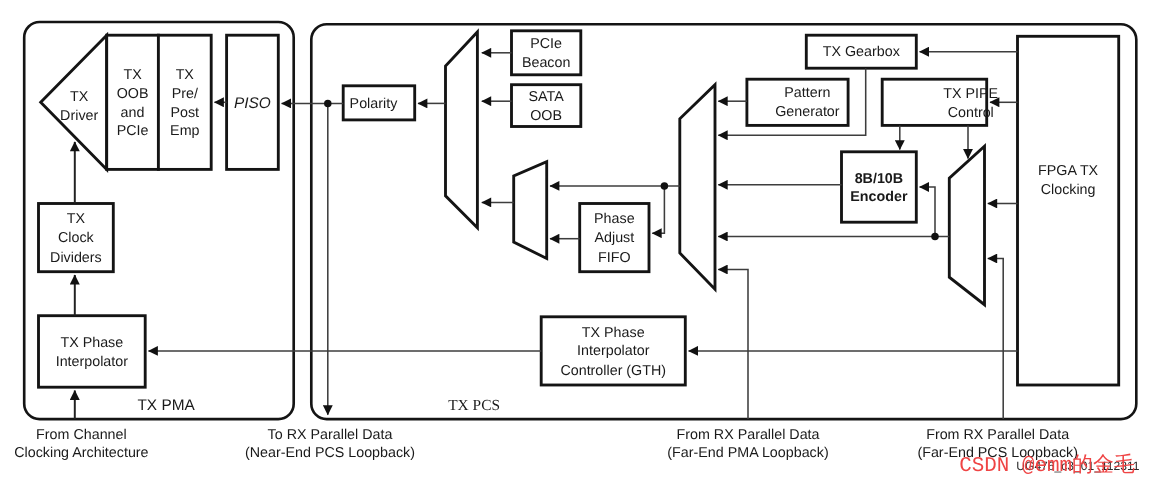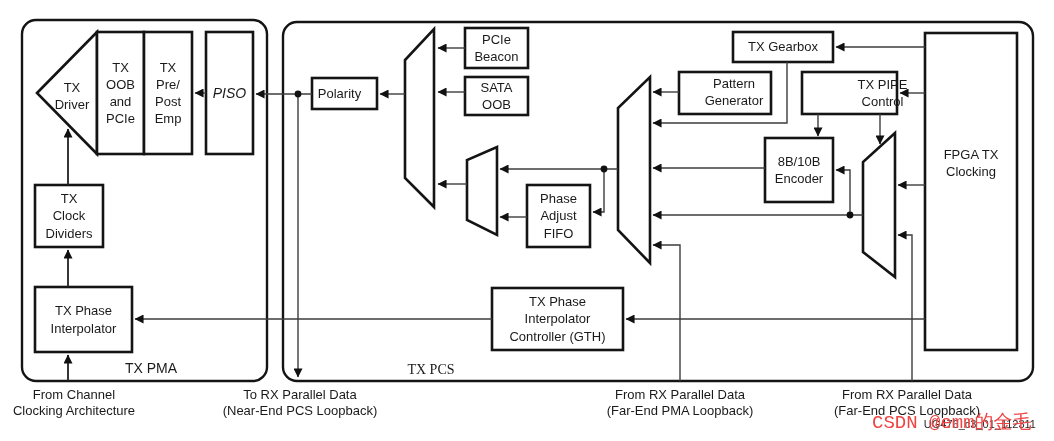--- a/index.html
+++ b/index.html
@@ -112,21 +112,21 @@
   <div class="lbl" style="left:465px;top:77px;width:63px;height:38px;">SATA
 OOB</div>
   <div class="lbl" style="left:527px;top:185px;width:63px;height:62px;">Phase
 Adjust
 FIFO</div>
   <div class="lbl" style="left:688px;top:72px;width:92px;height:40px;">Pattern
 Generator</div>
   <div class="lbl" style="left:733px;top:32px;width:100px;height:30px;">TX Gearbox</div>
   <div class="lbl" style="left:802px;top:72px;width:95px;height:42px;margin-left:33px;">TX PIPE
 Control</div>
-  <div class="lbl" style="left:765px;top:138px;width:68px;height:64px;">8B/10B
+  <div class="lbl" style="left:765px;top:138px;width:68px;height:64px;font-weight:bold;">8B/10B
 Encoder</div>
   <div class="lbl" style="left:492px;top:288px;width:131px;height:62px;">TX Phase
 Interpolator
 Controller (GTH)</div>
   <div class="lbl" style="left:925px;top:140px;width:92px;height:46px;">FPGA TX
 Clocking</div>
 
   <div class="lbl region-lbl" style="left:111px;top:360px;width:80px;height:17px;">TX PMA</div>
   <div class="lbl region-lbl" style="left:391px;top:362px;width:80px;height:17px;font-family:Liberation Serif, serif;">TX PCS</div>
 

